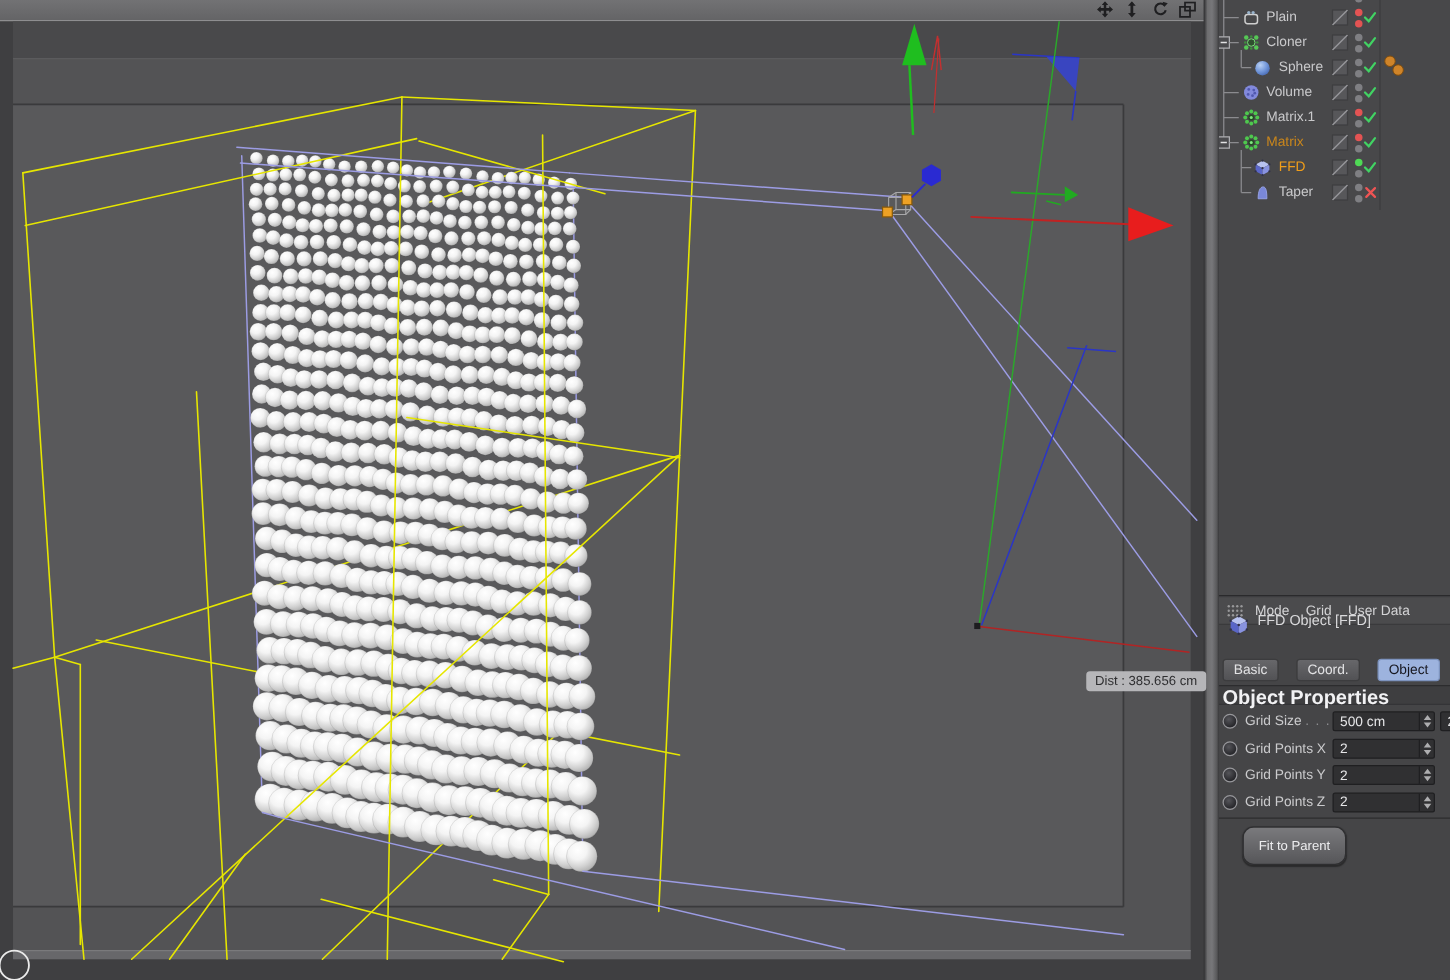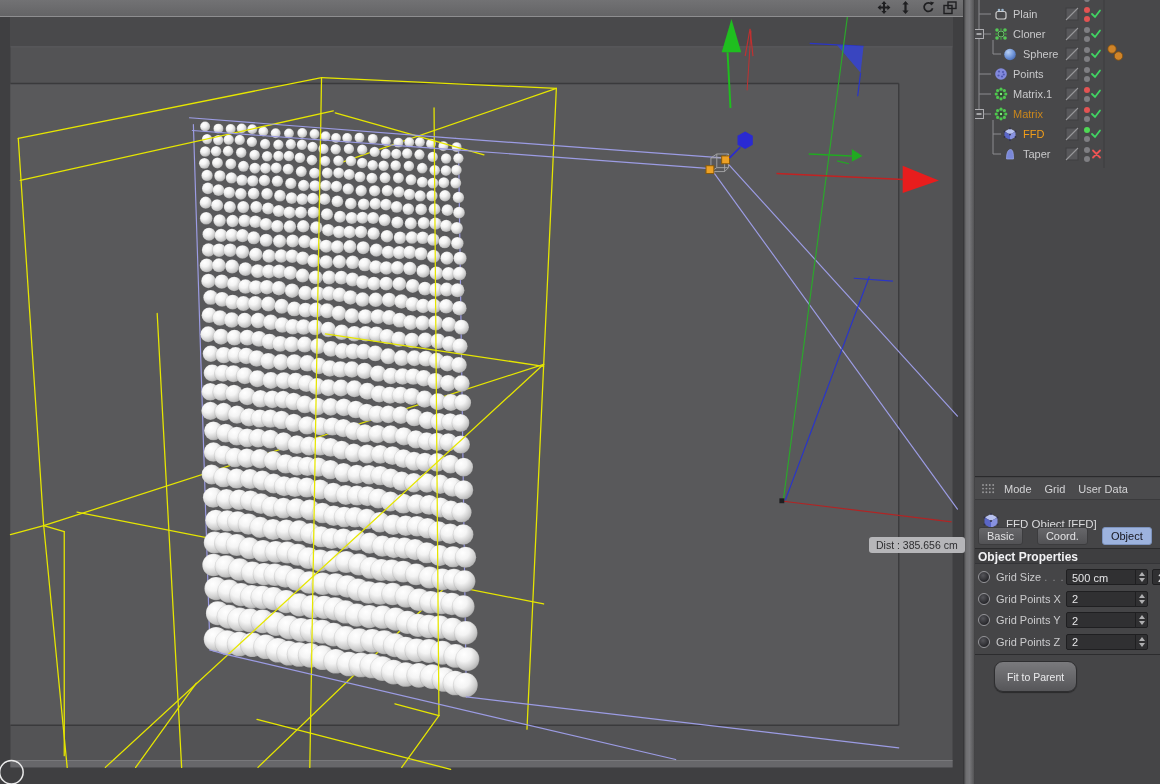--- a/index.html
+++ b/index.html
@@ -29,30 +29,30 @@
   .om-label{position:absolute;top:3.5px;font-size:11px;color:#c9c9cb;white-space:nowrap;}
   .om-ic{position:absolute;top:3px;width:14px;height:14px;}
   .row-svg{position:absolute;left:0;top:0;}
   
   #am{position:absolute;left:0;top:476px;width:185px;height:308px;
       background:#454547;border-top:1px solid #2a2a2c;font-size:11px;color:#cbcbcd;}
   #am-header{position:absolute;left:0;top:1px;width:185px;height:21px;background:#4b4b4d;
       border-bottom:1px solid #3a3a3c;display:flex;align-items:center;}
   #am-grip{margin:0 8px 0 6px;}
   .am-menu-item{margin-right:13px;color:#d4d4d6;cursor:pointer;}
-  #am-objrow{position:absolute;left:7px;top:35px;display:flex;align-items:flex-end;gap:6px;}
+  #am-objrow{position:absolute;left:7px;top:14px;display:flex;align-items:flex-start;gap:6px;}
   #am-objtitle{font-size:11.5px;color:#dadadc;}
   #am-tabs{position:absolute;left:3px;top:50px;display:flex;gap:14px;}
   .am-tab{height:13px;padding:2px 8px 1px 8px;border-radius:3px;font-size:11px;
       background:linear-gradient(#67676a,#525255);border:1px solid #3c3c3e;
       color:#e2e2e4;cursor:pointer;line-height:13px;}
   .am-tab.sel{background:#9db3de;border-color:#7d93be;color:#16161e;}
   #am-section{position:absolute;left:0;top:71px;width:185px;height:16px;
       background:#3e3e40;border-top:1px solid #2c2c2e;border-bottom:1px solid #343437;
-      font-weight:bold;font-size:12px;color:#f2f2f4;padding:1px 0 0 3px;box-sizing:border-box;}
+      font-weight:bold;font-size:16px;color:#f2f2f4;padding:1px 0 0 3px;box-sizing:border-box;}
   .prop-row{position:absolute;left:0;width:185px;height:17px;}
   .radio{position:absolute;left:3px;top:2px;width:10px;height:10px;border-radius:50%;
       border:1.5px solid #96969a;background:radial-gradient(circle at 40% 35%,#55555a,#26262a 72%);
       cursor:pointer;}
   .prop-label{position:absolute;left:21px;top:2px;color:#cbcbcd;white-space:nowrap;}
   .leader{color:#8d8d90;letter-spacing:1px;}
   .field{position:absolute;top:0;height:16px;background:#303032;border:1px solid #1f1f21;
       border-radius:2px;color:#e6e6e8;box-sizing:border-box;cursor:text;}
   .field .val{position:absolute;left:5px;top:1.5px;font-size:11px;white-space:nowrap;}
   .stepper{position:absolute;right:0;top:0;width:11px;height:14px;border-left:1px solid #1f1f21;
@@ -906,21 +906,21 @@
           </div>
           <div class="om-row" style="top: 64px;">
             <svg class="om-ic" viewBox="0 0 14 14" style="left:19px;top:3px">
               <circle cx="7" cy="7" r="5.8" fill="#8289dc"></circle>
               <circle cx="5" cy="4.5" r="1.1" fill="#5058b0"></circle>
               <circle cx="9" cy="5" r="1.1" fill="#5058b0"></circle>
               <circle cx="4.5" cy="8.5" r="1.1" fill="#5058b0"></circle>
               <circle cx="8" cy="9.5" r="1.1" fill="#5058b0"></circle>
               <circle cx="9.8" cy="7.5" r="1.1" fill="#5058b0"></circle>
             </svg>
-            <span class="om-label" style="left: 38px;">Points</span>
+            <span class="om-label" style="left: 38px;">Volume</span>
             <svg class="row-svg" width="185" height="20">
               <rect x="91" y="4" width="12" height="12" fill="#57575a" stroke="#3e3e40" stroke-width="1"></rect>
               <line x1="91" y1="16" x2="103" y2="4" stroke="#97979a" stroke-width="1.1"></line>
               <circle cx="112" cy="6" r="3" fill="#7f7f83"></circle>
               <circle cx="112" cy="15" r="3" fill="#7f7f83"></circle>
               <path d="M117,10 l3,3 l5,-6.5" fill="none" stroke="#41d363" stroke-width="1.8" stroke-linecap="round"></path>
             </svg>
           </div>
           <div class="om-row" style="top: 84px;">
             <svg class="om-ic" viewBox="0 0 14 14" style="left:19px;top:3px">

